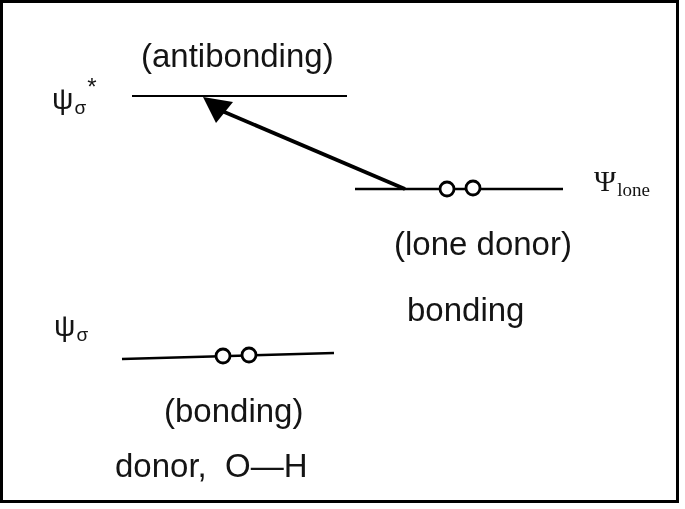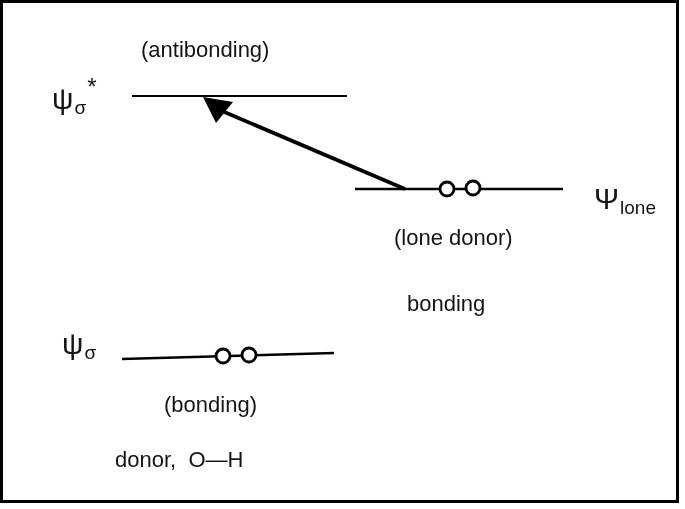--- a/index.html
+++ b/index.html
@@ -15,21 +15,21 @@
     font-family: "Liberation Sans", sans-serif;
   }
   svg.canvas {
     position: absolute;
     left: -3px; top: -3px;
     width: 685px; height: 509px;
   }
   .lbl {
     position: absolute;
     color: #141414;
-    font-size: 22px;
+    font-size: 33px;
     line-height: 1.15;
     white-space: pre;
   }
   .orb {
     font-size: 30px;
   }
   .orb sub {
     font-size: 19px;
     vertical-align: baseline;
     position: relative;
@@ -64,25 +64,25 @@
     <circle cx="473" cy="188" r="7" fill="#fff" stroke="#000" stroke-width="2.8"></circle>
 
     <circle cx="223" cy="356" r="7" fill="#fff" stroke="#000" stroke-width="2.8"></circle>
     <circle cx="249" cy="355" r="7" fill="#fff" stroke="#000" stroke-width="2.8"></circle>
   </svg>
 
   <div class="lbl" style="left:138px; top:34px;">(antibonding)</div>
 
   <div class="lbl orb" style="left:49px; top:79px;"><span>ψ</span><sub>σ</sub><sup>*</sup></div>
 
-  <div class="lbl orb" style="left:591px; top:179px;"><span>Ψ</span><sub>lone</sub></div>
+  <div class="lbl orb" style="left:591px; top:161px;font-family:Liberation Serif, serif;"><span>Ψ</span><sub>lone</sub></div>
 
   <div class="lbl" style="left:391px; top:222px;">(lone donor)</div>
 
   <div class="lbl" style="left:404px; top:288px;">bonding</div>
 
-  <div class="lbl orb" style="left:51px; top:324px;margin-left:8px;"><span>ψ</span><sub>σ</sub></div>
+  <div class="lbl orb" style="left:51px; top:306px;"><span>ψ</span><sub>σ</sub></div>
 
   <div class="lbl" style="left:161px; top:389px;">(bonding)</div>
 
   <div class="lbl" style="left:112px; top:444px;">donor,  O—H</div>
 
 </div>
 
 </body></html>

